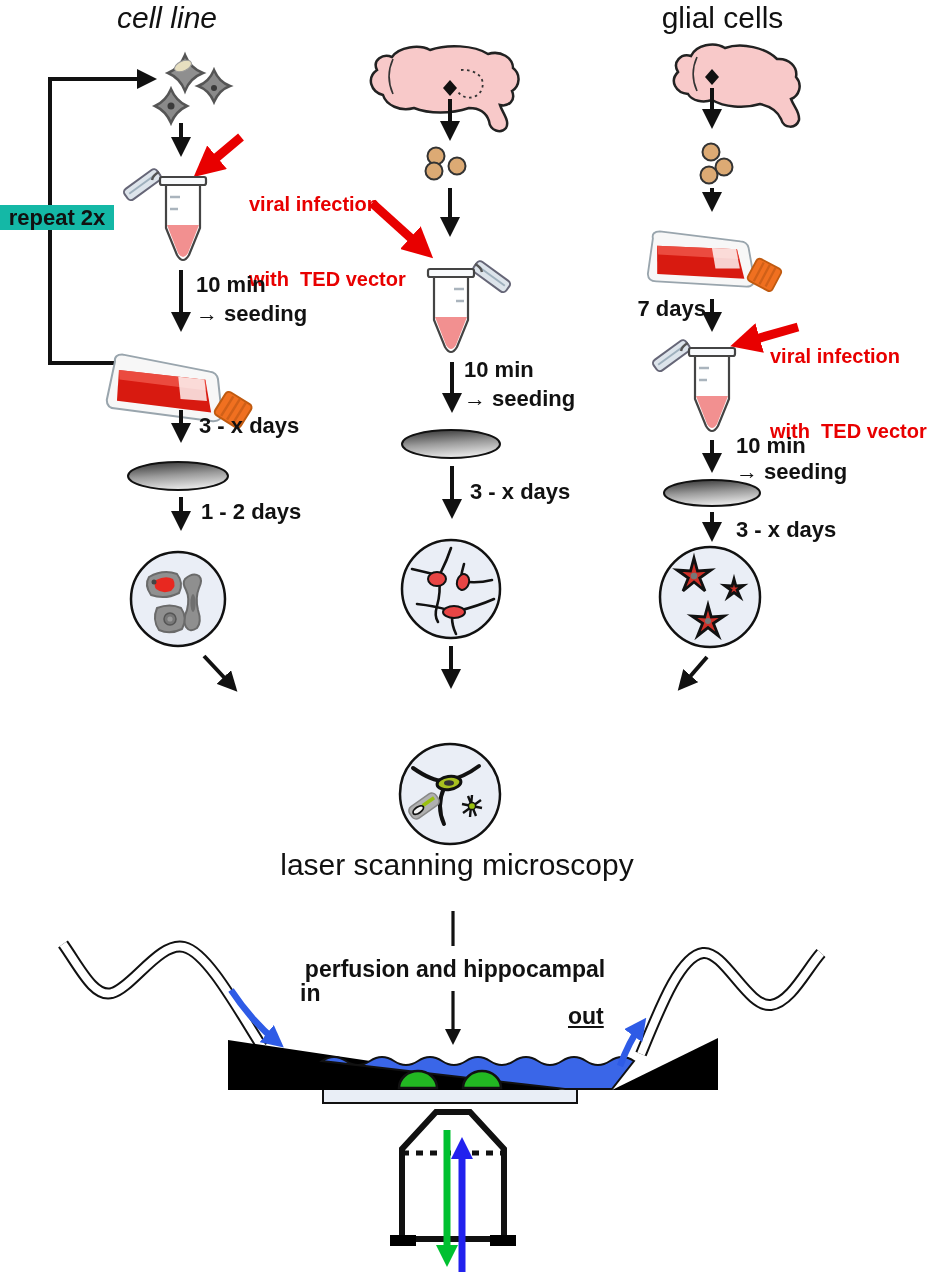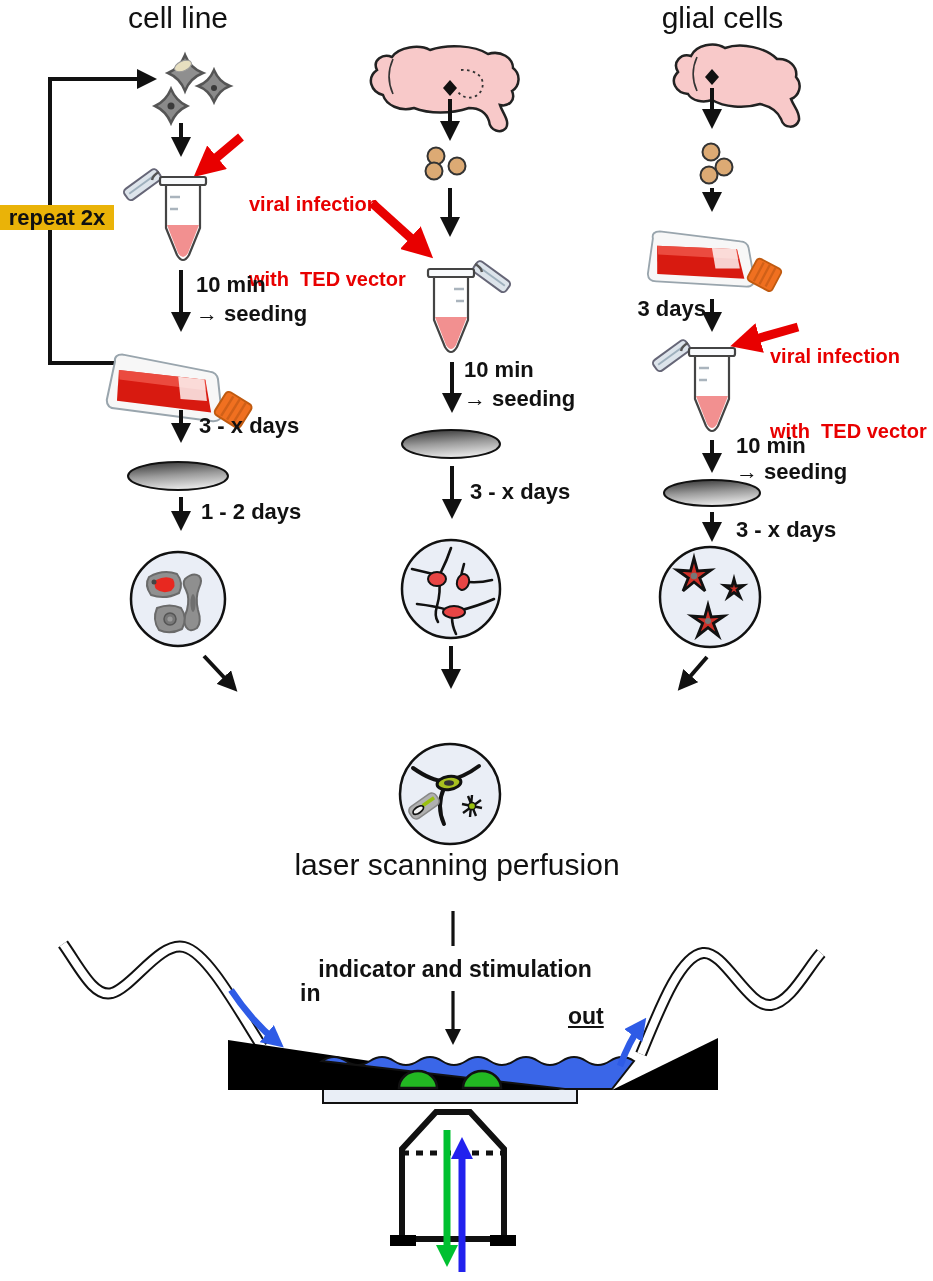--- a/index.html
+++ b/index.html
@@ -6,21 +6,21 @@
   #canvas{position:relative;width:933px;height:1281px;background:#fff;overflow:hidden;
           font-family:"Liberation Sans",sans-serif;}
   #art{position:absolute;left:0;top:0;}
   .t{position:absolute;color:#111;white-space:pre;line-height:1.15;}
   .hdr{font-size:30px;font-weight:400;}
   .lbl{font-size:22px;font-weight:700;}
   .big{font-size:30px;font-weight:400;}
   .ctr{text-align:center;}
   .redlabel{font-size:20px;font-weight:700;color:var(--red);line-height:25px;}
   .sup{font-size:18px;vertical-align:9px;}
-  .whitebg{background:#eab308;text-align:center;}
+  .whitebg{background:#14b8a6;text-align:center;}
   
   .blkline{stroke:#111;stroke-width:4;fill:none;}
   .blkline3{stroke:#111;stroke-width:3.2;fill:none;}
   .redline{stroke:var(--red);stroke-width:9;fill:none;}
   .redfill{fill:var(--red);}
   .flow{stroke:var(--flow_blue);stroke-width:6.5;fill:none;}
   .flowfill{fill:var(--flow_blue);}
   .garrow{stroke:var(--laser_green);stroke-width:7;}
   .greenfill2{fill:var(--laser_green);}
   .barrow{stroke:var(--laser_blue);stroke-width:7;}
@@ -238,21 +238,21 @@
   <g>
     <path class="obj" d="M436,1112 L470,1112 L504,1149 L504,1239 L402,1239 L402,1149 Z"></path>
     <rect class="blockfill" x="390" y="1235" width="26" height="11"></rect>
     <rect class="blockfill" x="490" y="1235" width="26" height="11"></rect>
     <line x1="402" y1="1153" x2="504" y2="1153" stroke="#111" stroke-width="5" stroke-dasharray="7,7"></line>
   </g>
   <line class="garrow" x1="447" y1="1130" x2="447" y2="1258" marker-end="url(#ahg)"></line>
   <line class="barrow" x1="462" y1="1272" x2="462" y2="1146" marker-end="url(#ahb2)"></line>
 </svg>
 
-<div class="t hdr ctr" style="left:98px;top:1px;width:160px;">cell line</div>
+<div class="t hdr ctr" style="left:87px;top:1px;width:160px;font-style:italic;">cell line</div>
 <div class="t hdr ctr" style="left:640px;top:1px;width:165px;">glial cells</div>
 
 <div class="t lbl ctr whitebg" style="left:0px;top:205px;width:114px;">repeat 2x</div>
 
 <div class="t redlabel" style="left:249px;top:142px;">
   <span style="display:block;">viral infection</span>
   <span style="display:block;">with  TED vector</span>
 </div>
 <div class="t redlabel" style="left:770px;top:294px;">
   <span style="display:block;">viral infection</span>
@@ -261,24 +261,24 @@
 
 <div class="t lbl" style="left:196px;top:272px;">10 min</div>
 <div class="t lbl" style="left:196px;top:301px;">→ seeding</div>
 <div class="t lbl" style="left:199px;top:413px;">3 - x days</div>
 <div class="t lbl" style="left:201px;top:499px;">1 - 2 days</div>
 
 <div class="t lbl" style="left:464px;top:357px;">10 min</div>
 <div class="t lbl" style="left:464px;top:386px;">→ seeding</div>
 <div class="t lbl" style="left:470px;top:479px;">3 - x days</div>
 
-<div class="t lbl" style="left:620px;top:296px;width:86px;text-align:right;">3 days</div>
+<div class="t lbl" style="left:620px;top:296px;width:86px;text-align:right;">7 days</div>
 <div class="t lbl" style="left:736px;top:433px;">10 min</div>
 <div class="t lbl" style="left:736px;top:459px;">→ seeding</div>
 <div class="t lbl" style="left:736px;top:517px;">3 - x days</div>
 
-<div class="t big ctr" style="left:257px;top:848px;width:400px;">laser scanning perfusion</div>
-
-<div class="t ctr" style="left:295px;top:956px;width:320px;font-size:23px;font-weight:700;">indicator and stimulation</div>
+<div class="t big ctr" style="left:257px;top:848px;width:400px;">laser scanning microscopy</div>
+
+<div class="t ctr" style="left:295px;top:956px;width:320px;font-size:23px;font-weight:700;">perfusion and hippocampal</div>
 <div class="t" style="left:300px;top:980px;font-size:23px;font-weight:700;text-align:right;">in</div>
 <div class="t" style="left:568px;top:1003px;font-size:23px;font-weight:700;text-decoration:underline;">out</div>
 
 </div>
 
 </body></html>

